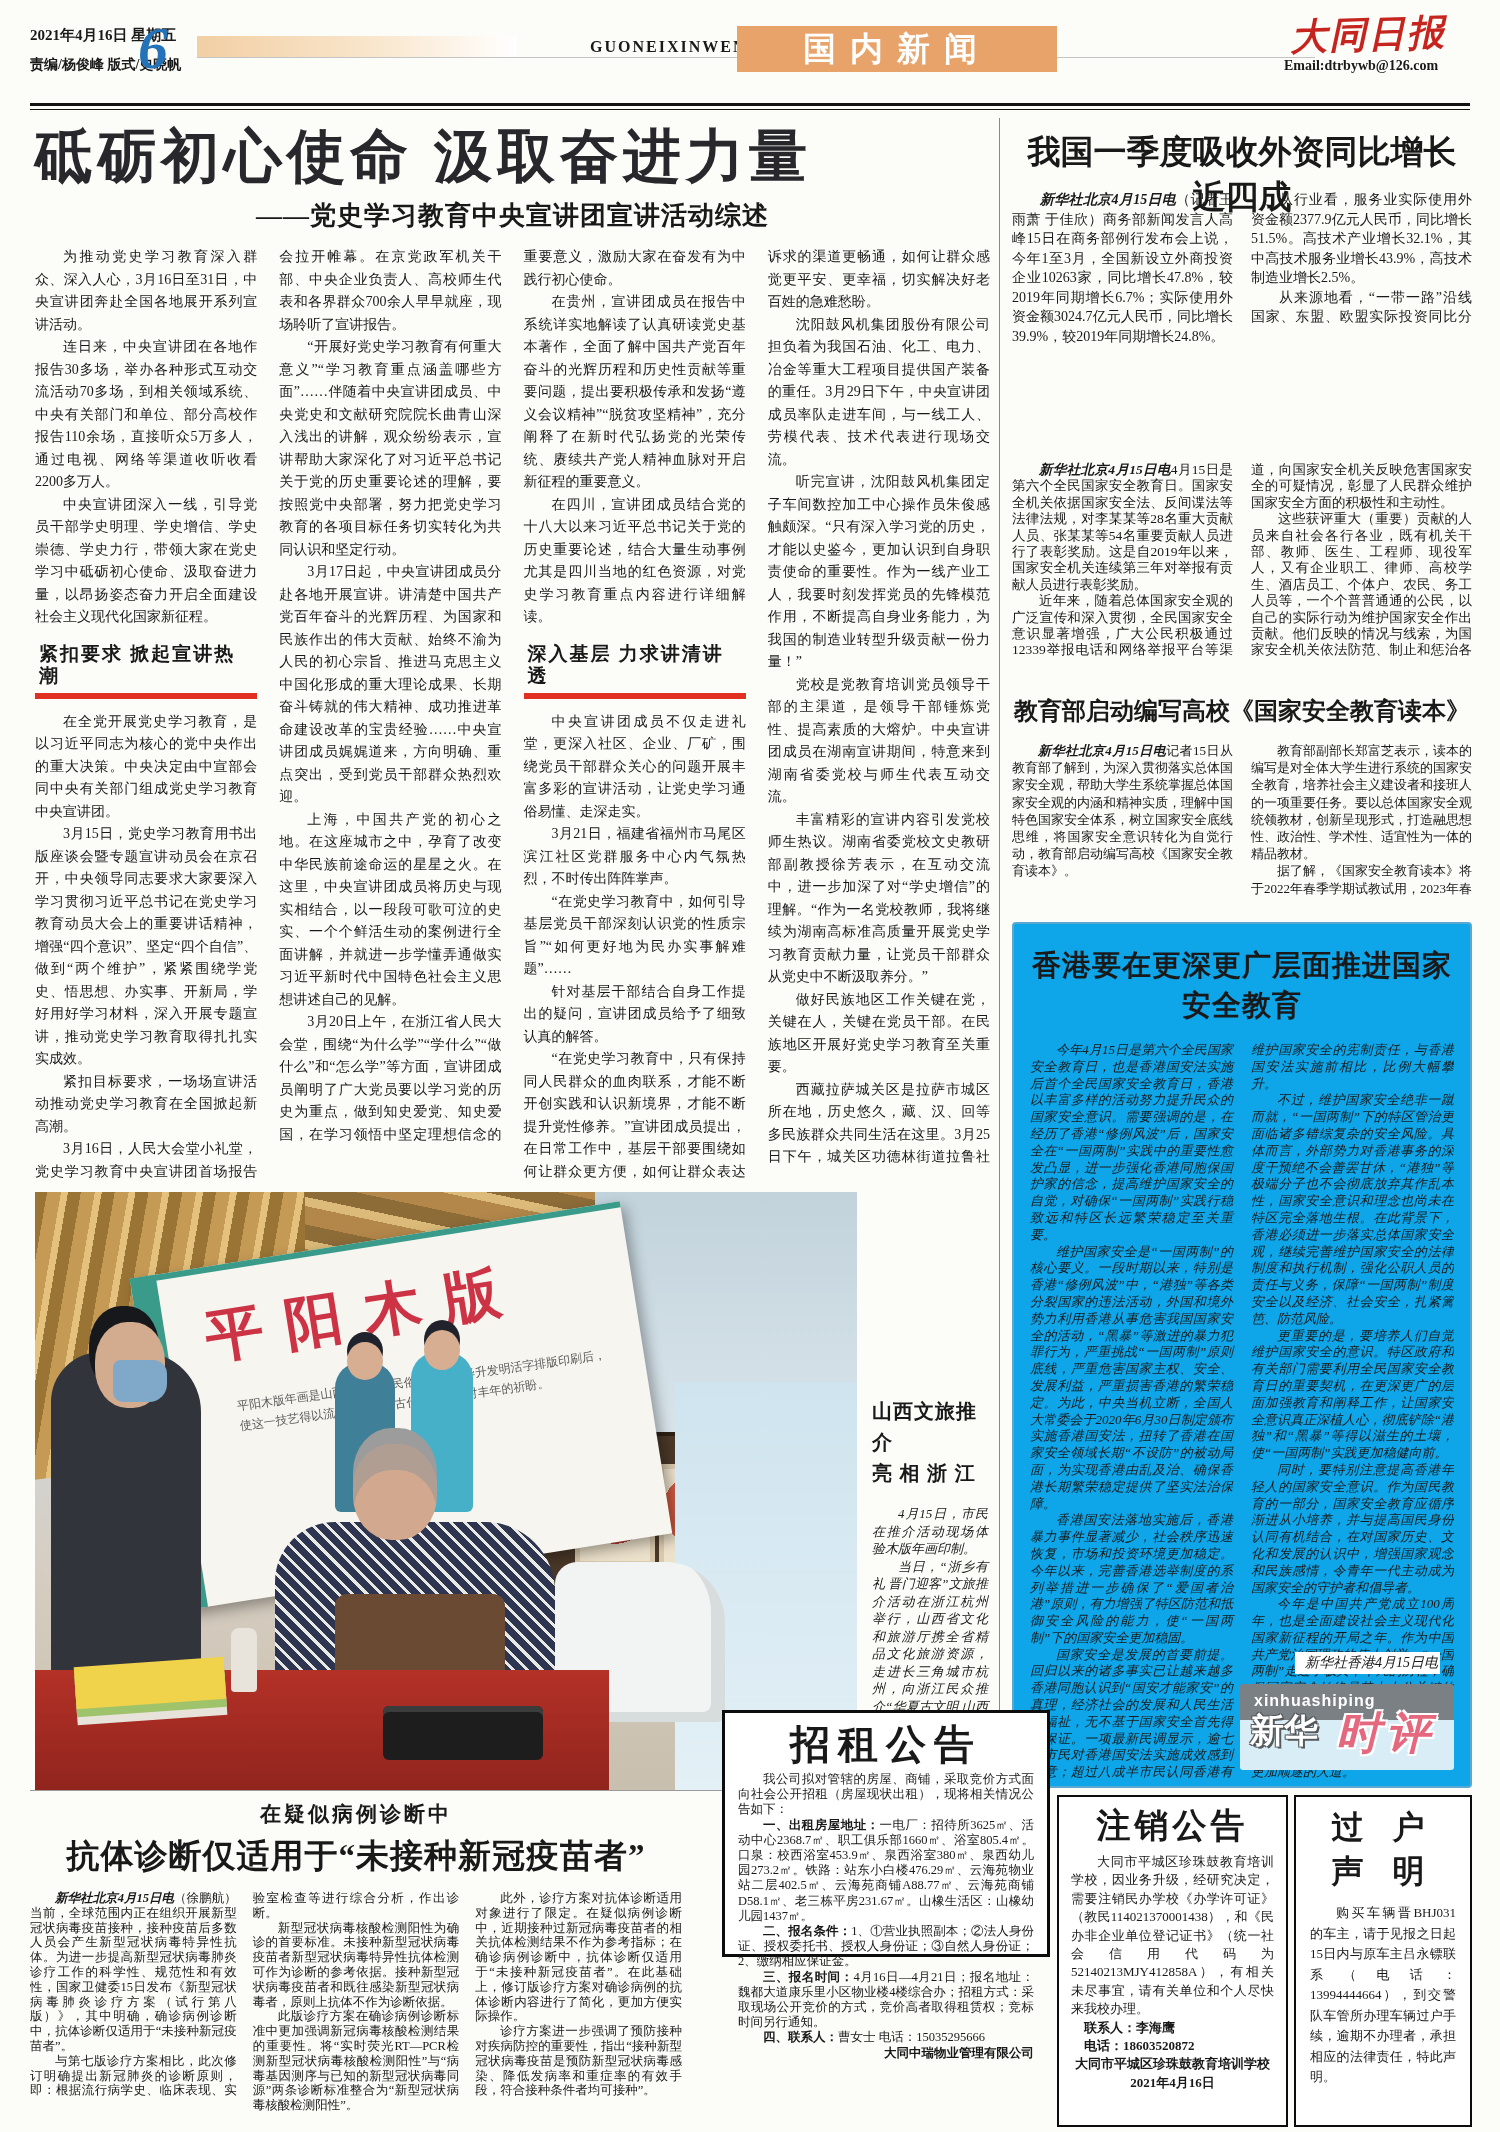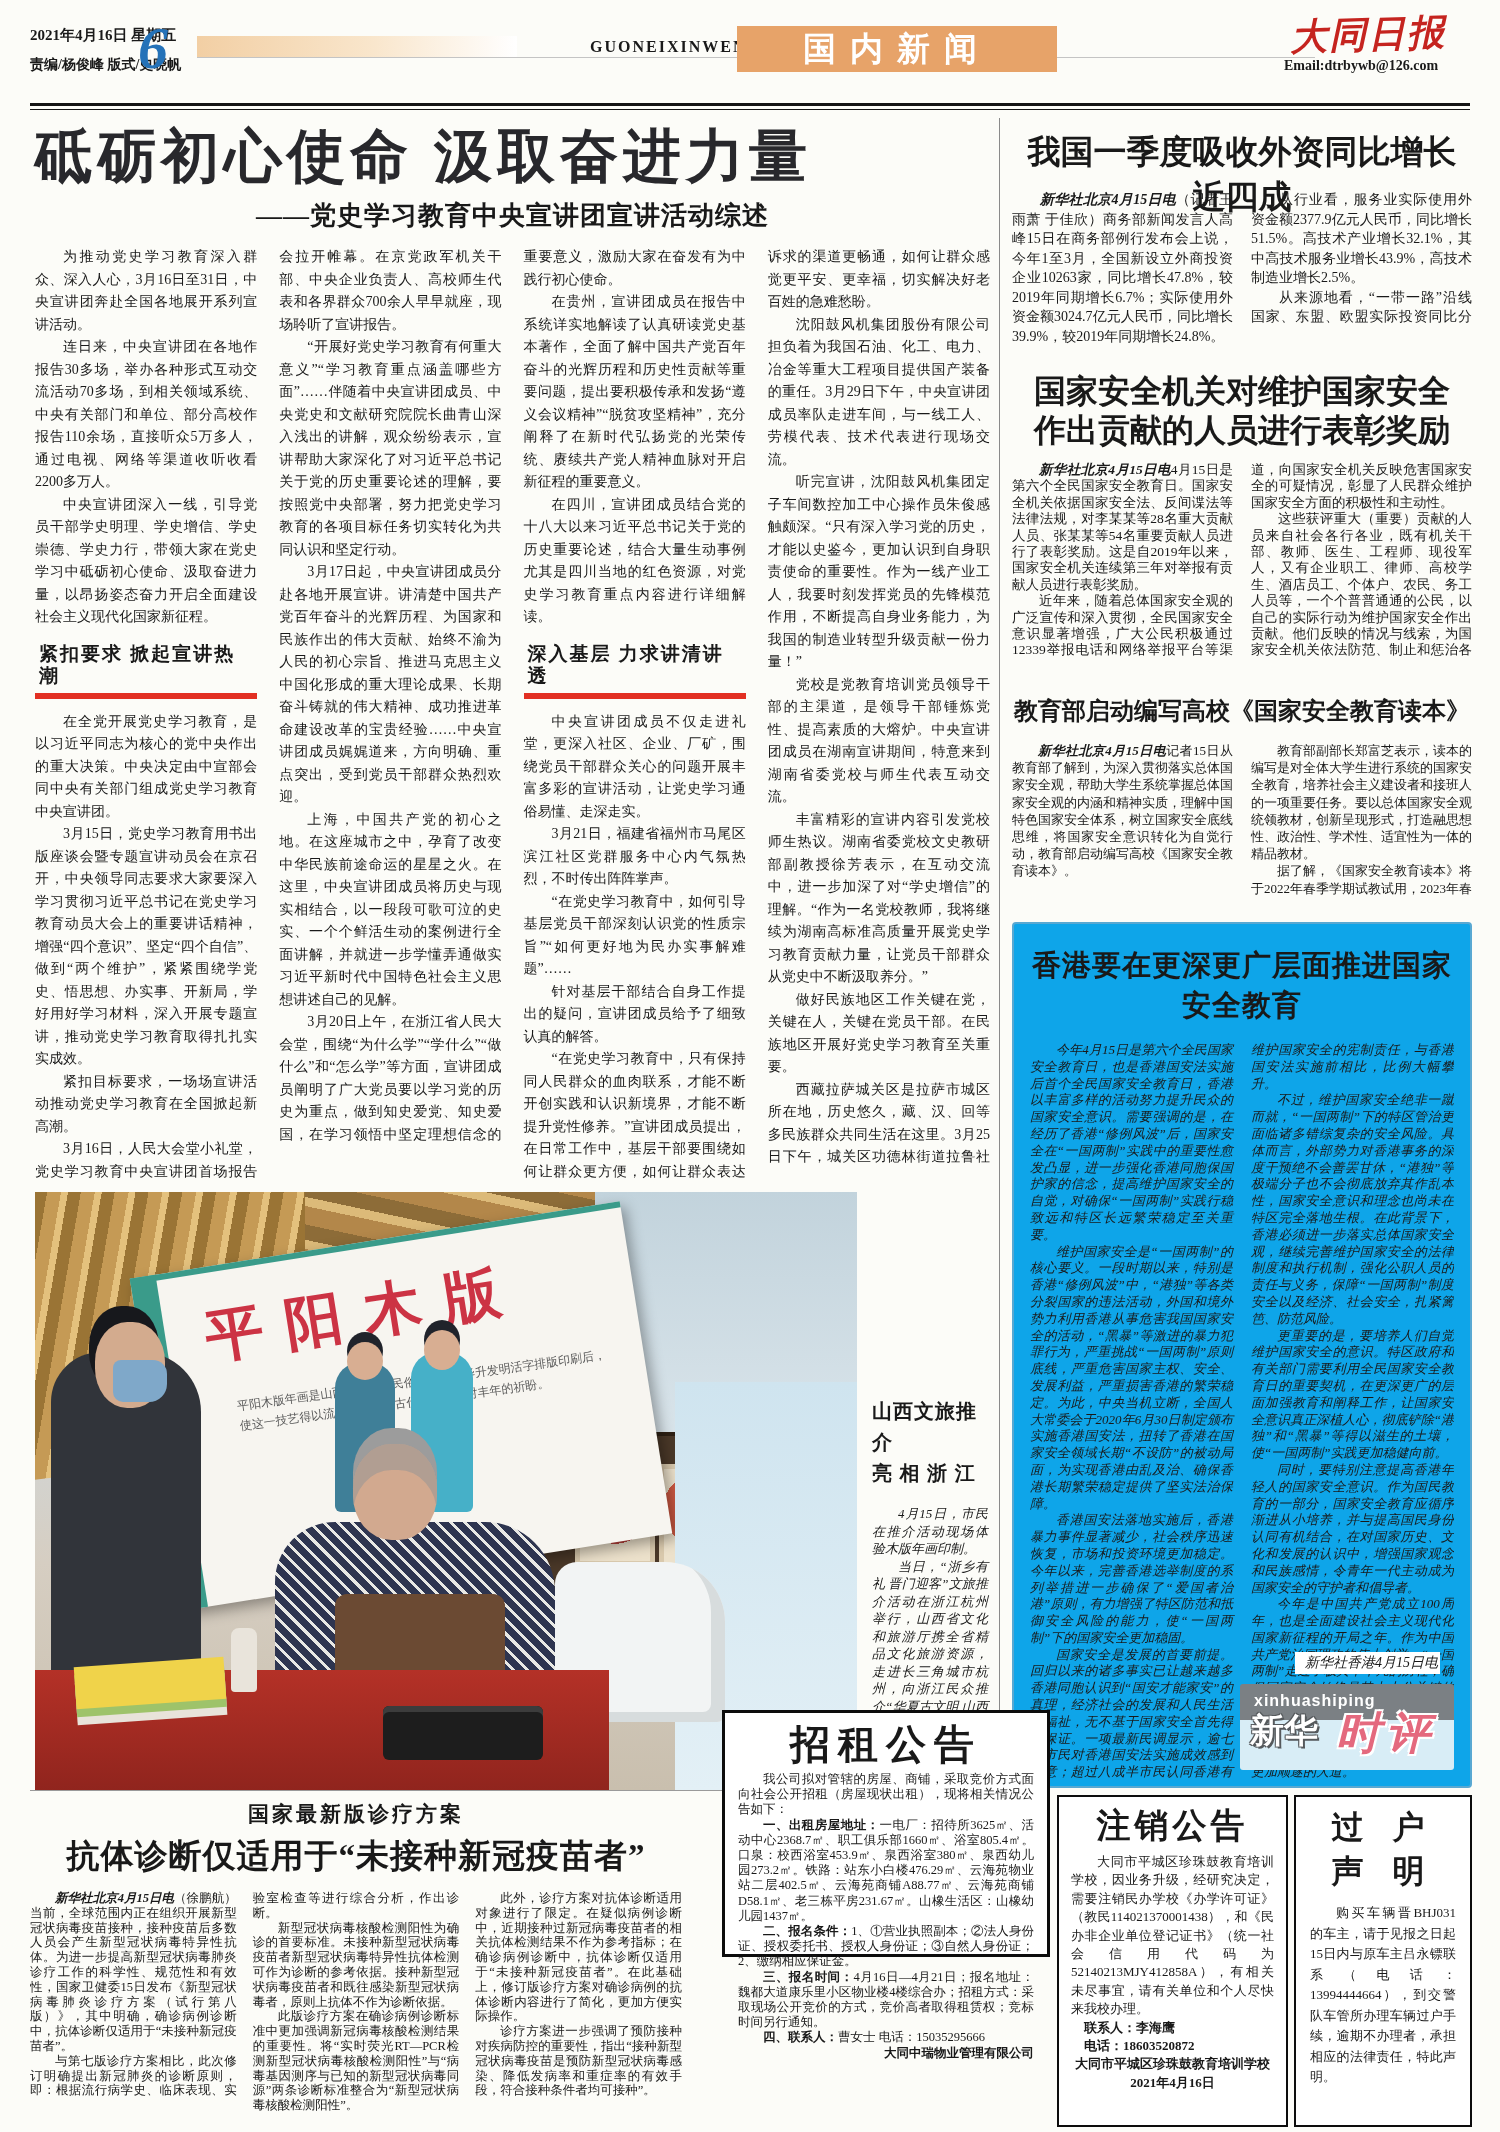--- a/index.html
+++ b/index.html
@@ -128,24 +128,20 @@
   <div class="abs vrule" style="left:999px;top:118px;height:1670px;"></div>
 
   <div class="abs rs-hl1" style="left:1012px;top:130px;width:460px;">我国一季度吸收外资同比增长近四成</div>
   <div class="abs cols2a" style="left:1012px;top:190px;width:460px;height:172px;">
     <p><span class="dateline">新华社北京4月15日电</span><span>（记者王雨萧  于佳欣）商务部新闻发言人高峰15日在商务部例行发布会上说，今年1至3月，全国新设立外商投资企业10263家，同比增长47.8%，较2019年同期增长6.7%；实际使用外资金额3024.7亿元人民币，同比增长39.9%，较2019年同期增长24.8%。</span></p>
     <p>从行业看，服务业实际使用外资金额2377.9亿元人民币，同比增长51.5%。高技术产业增长32.1%，其中高技术服务业增长43.9%，高技术制造业增长2.5%。</p>
     <p>从来源地看，“一带一路”沿线国家、东盟、欧盟实际投资同比分别增长58.2%、60%和7.5%（含通过自由港投资数据）。</p>
 
   </div>
 
-  <div class="abs rs-hl2" style="left:1012px;top:372px;width:460px;">
-    <div>国家安全机关对维护国家安全</div>
-    <div>作出贡献的人员进行表彰奖励</div>
-  </div>
   <div class="abs cols2b" style="left:1012px;top:462px;width:460px;height:204px;">
     <p><span class="dateline">新华社北京4月15日电</span><span>4月15日是第六个全民国家安全教育日。国家安全机关依据国家安全法、反间谍法等法律法规，对李某某等28名重大贡献人员、张某某等54名重要贡献人员进行了表彰奖励。这是自2019年以来，国家安全机关连续第三年对举报有贡献人员进行表彰奖励。</span></p>
     <p>近年来，随着总体国家安全观的广泛宣传和深入贯彻，全民国家安全意识显著增强，广大公民积极通过12339举报电话和网络举报平台等渠道，向国家安全机关反映危害国家安全的可疑情况，彰显了人民群众维护国家安全方面的积极性和主动性。</p>
     <p>这些获评重大（重要）贡献的人员来自社会各行各业，既有机关干部、教师、医生、工程师、现役军人，又有企业职工、律师、高校学生、酒店员工、个体户、农民、务工人员等，一个个普普通通的公民，以自己的实际行动为维护国家安全作出贡献。他们反映的情况与线索，为国家安全机关依法防范、制止和惩治各类危害国家安全活动提供了有力支持，彰显了新时代国家安全全民共建、全民共享这一显著特征。</p>
   </div>
 
   <div class="abs rs-hl3 sans" style="left:1012px;top:695px;width:460px;">教育部启动编写高校《国家安全教育读本》</div>
   <div class="abs cols2c" style="left:1012px;top:742px;width:460px;height:168px;">
     <p><span class="dateline">新华社北京4月15日电</span><span>记者15日从教育部了解到，为深入贯彻落实总体国家安全观，帮助大学生系统掌握总体国家安全观的内涵和精神实质，理解中国特色国家安全体系，树立国家安全底线思维，将国家安全意识转化为自觉行动，教育部启动编写高校《国家安全教育读本》。</span></p>
     <p>教育部副部长郑富芝表示，读本的编写是对全体大学生进行系统的国家安全教育，培养社会主义建设者和接班人的一项重要任务。要以总体国家安全观统领教材，创新呈现形式，打造融思想性、政治性、学术性、适宜性为一体的精品教材。</p>
@@ -221,21 +217,21 @@
     <div class="cap-body" style="margin-top:16px;">
       <p>4月15日，市民在推介活动现场体验木版年画印制。</p>
       <p>当日，“浙乡有礼  晋门迎客”文旅推介活动在浙江杭州举行，山西省文化和旅游厅携全省精品文化旅游资源，走进长三角城市杭州，向浙江民众推介“华夏古文明  山西好风光”。</p>
       <p style="text-indent:0;">新华社记者  徐昱摄</p>
     </div>
   </div>
 
   <div class="abs" style="left:30px;top:1790px;width:860px;height:1px;background:#9a9a9a;"></div>
 
   <div class="abs" style="left:30px;top:1800px;width:652px;">
-    <div class="kicker">国家最新版诊疗方案</div>
+    <div class="kicker">在疑似病例诊断中</div>
     <div class="bl-hl" style="margin-top:6px;">抗体诊断仅适用于“未接种新冠疫苗者”</div>
     <div class="cols3" style="margin-top:12px;">
       <p><span class="dateline">新华社北京4月15日电</span><span>（徐鹏航）当前，全球范围内正在组织开展新型冠状病毒疫苗接种，接种疫苗后多数人员会产生新型冠状病毒特异性抗体。为进一步提高新型冠状病毒肺炎诊疗工作的科学性、规范性和有效性，国家卫健委15日发布《新型冠状病毒肺炎诊疗方案（试行第八版）》，其中明确，确诊病例诊断中，抗体诊断仅适用于“未接种新冠疫苗者”。</span></p>
       <p>与第七版诊疗方案相比，此次修订明确提出新冠肺炎的诊断原则，即：根据流行病学史、临床表现、实验室检查等进行综合分析，作出诊断。</p>
       <p>新型冠状病毒核酸检测阳性为确诊的首要标准。未接种新型冠状病毒疫苗者新型冠状病毒特异性抗体检测可作为诊断的参考依据。接种新型冠状病毒疫苗者和既往感染新型冠状病毒者，原则上抗体不作为诊断依据。</p>
       <p>此版诊疗方案在确诊病例诊断标准中更加强调新冠病毒核酸检测结果的重要性。将“实时荧光RT—PCR检测新型冠状病毒核酸检测阳性”与“病毒基因测序与已知的新型冠状病毒同源”两条诊断标准整合为“新型冠状病毒核酸检测阳性”。</p>
       <p>此外，诊疗方案对抗体诊断适用对象进行了限定。在疑似病例诊断中，近期接种过新冠病毒疫苗者的相关抗体检测结果不作为参考指标；在确诊病例诊断中，抗体诊断仅适用于“未接种新冠疫苗者”。在此基础上，修订版诊疗方案对确诊病例的抗体诊断内容进行了简化，更加方便实际操作。</p>
       <p>诊疗方案进一步强调了预防接种对疾病防控的重要性，指出“接种新型冠状病毒疫苗是预防新型冠状病毒感染、降低发病率和重症率的有效手段，符合接种条件者均可接种”。</p>
     </div>
   </div>

